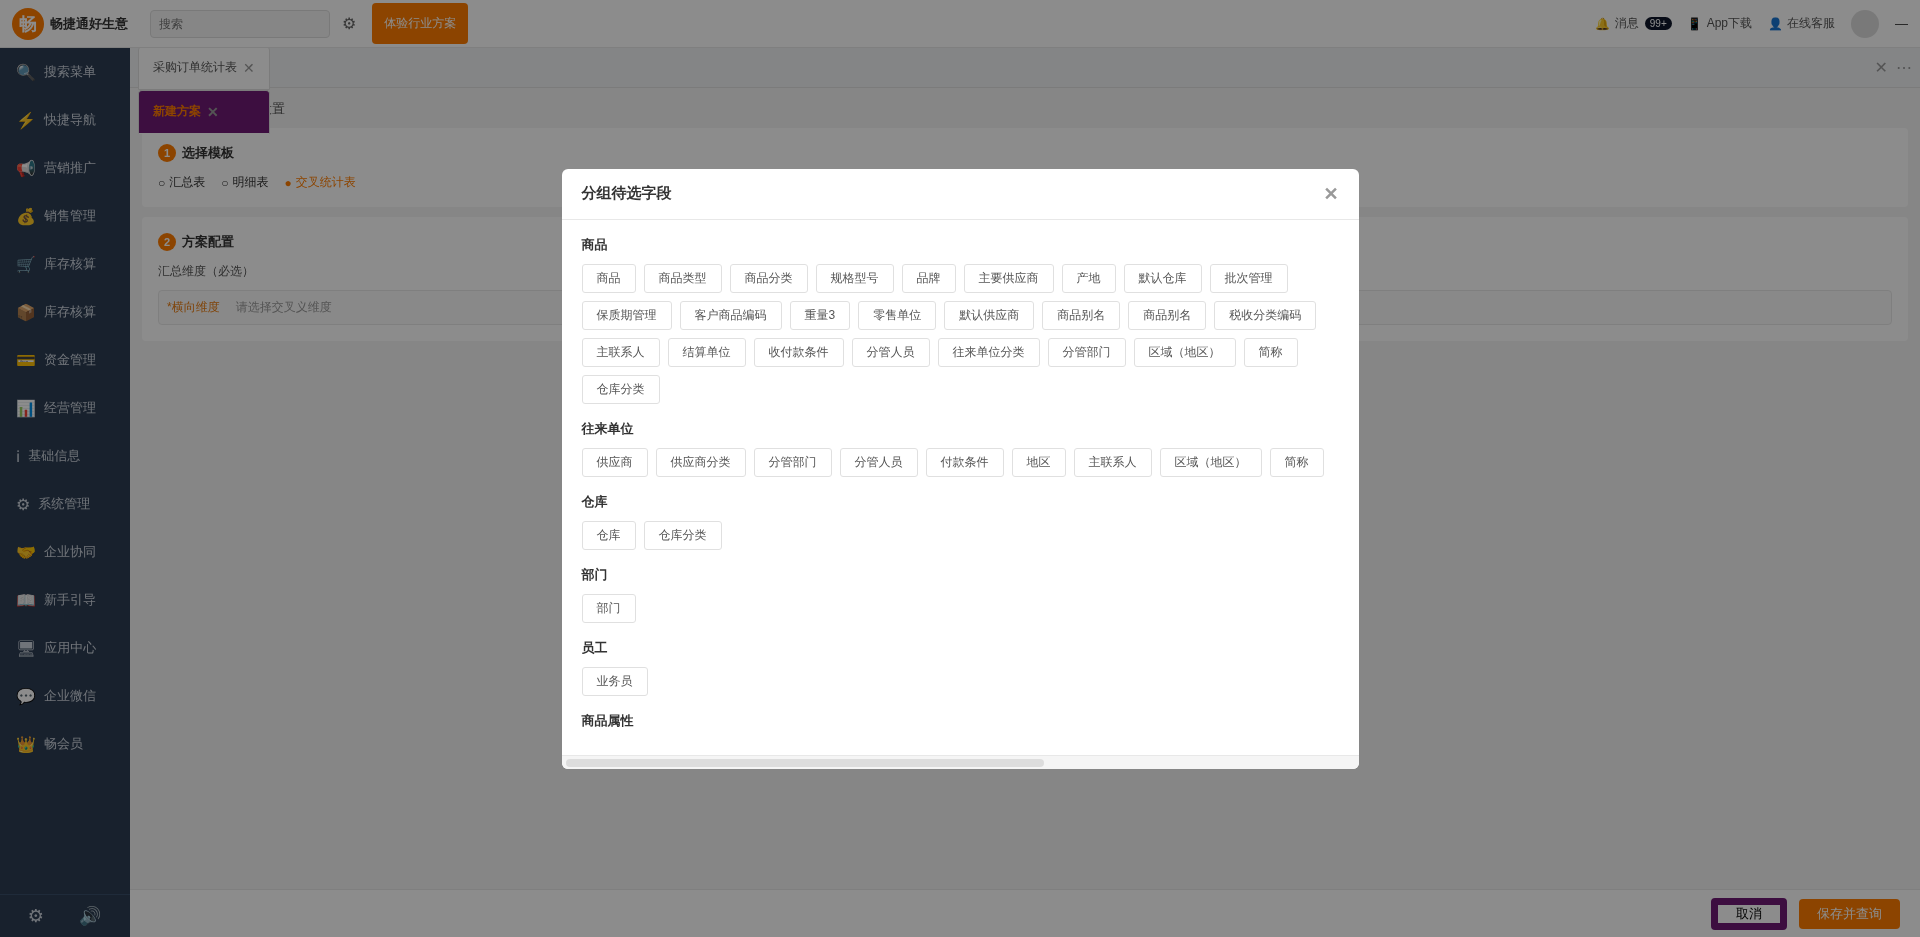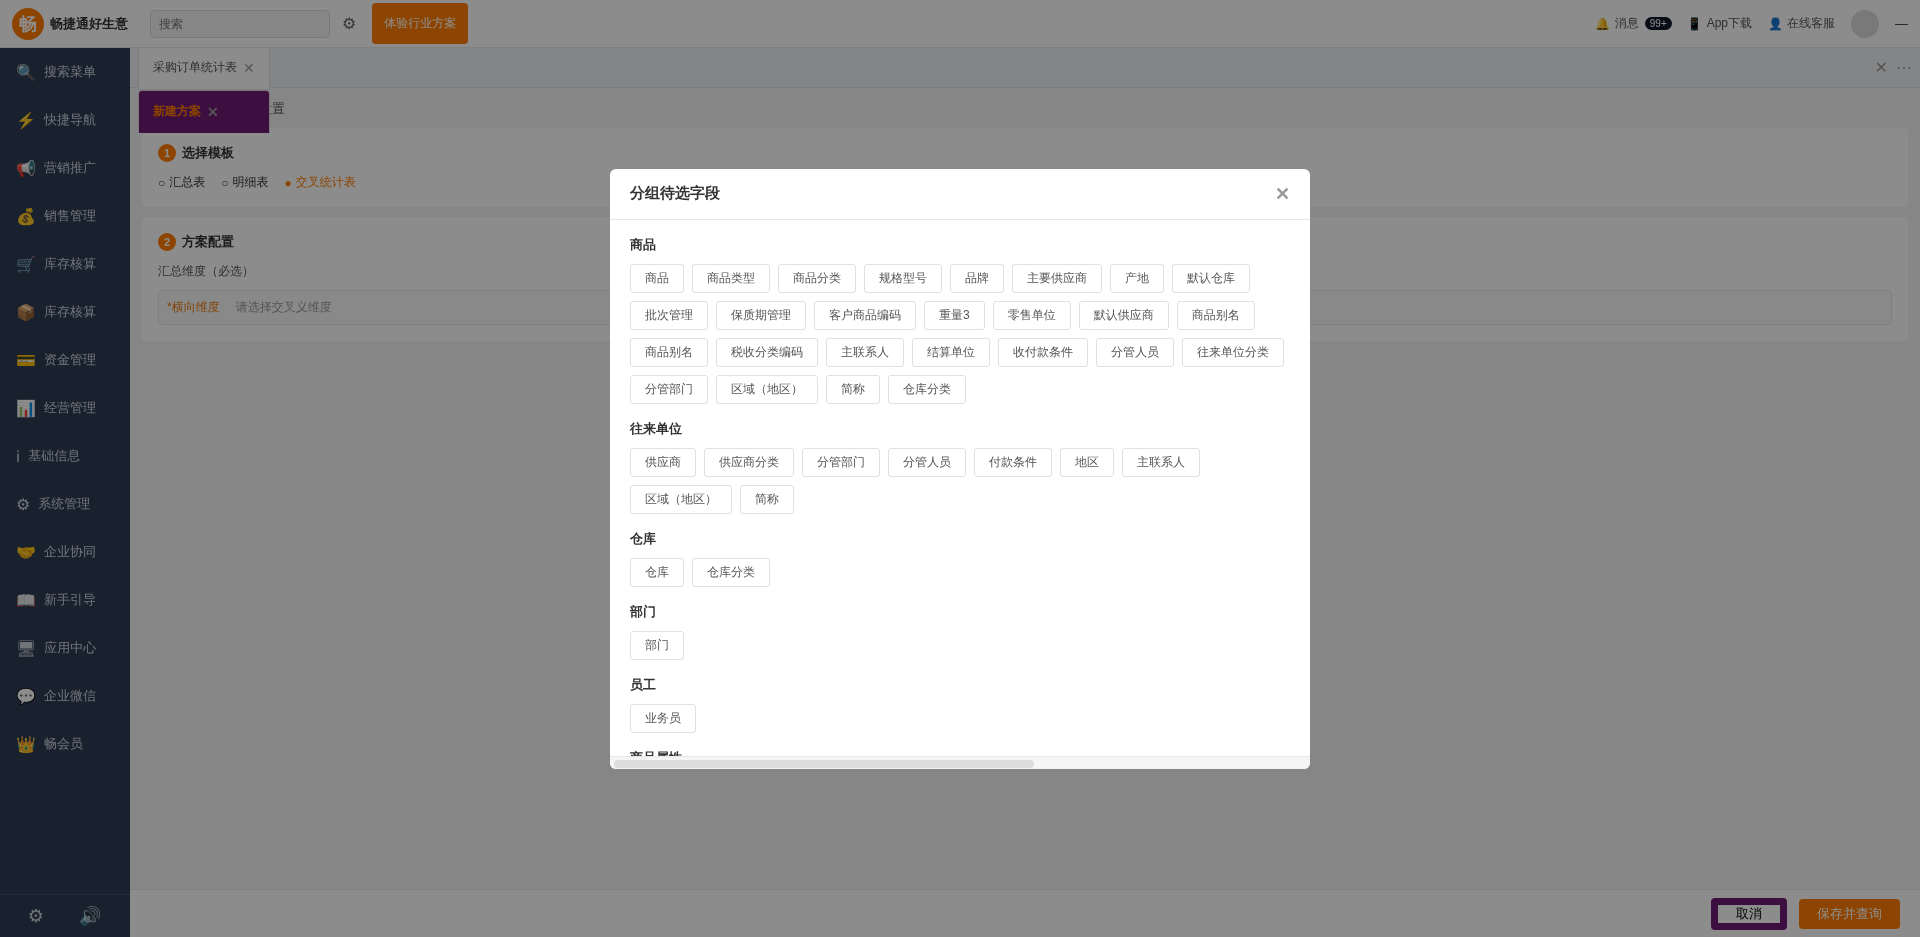--- a/index.html
+++ b/index.html
@@ -164,21 +164,21 @@
     
     .modal-overlay {
       position: fixed; top: 0; left: 0; right: 0; bottom: 0;
       background: rgba(0,0,0,0.45);
       z-index: 200;
       display: flex; align-items: center; justify-content: center;
     }
     .modal {
       background: #fff;
       border-radius: 6px;
-      width: 700px;
+      width: 797px;
       max-height: 600px;
       display: flex; flex-direction: column;
       overflow: hidden;
     }
     .modal-header {
       display: flex; align-items: center; justify-content: space-between;
       padding: 14px 20px;
       border-bottom: 1px solid #e8e8e8;
       font-size: 15px; font-weight: bold;
     }

